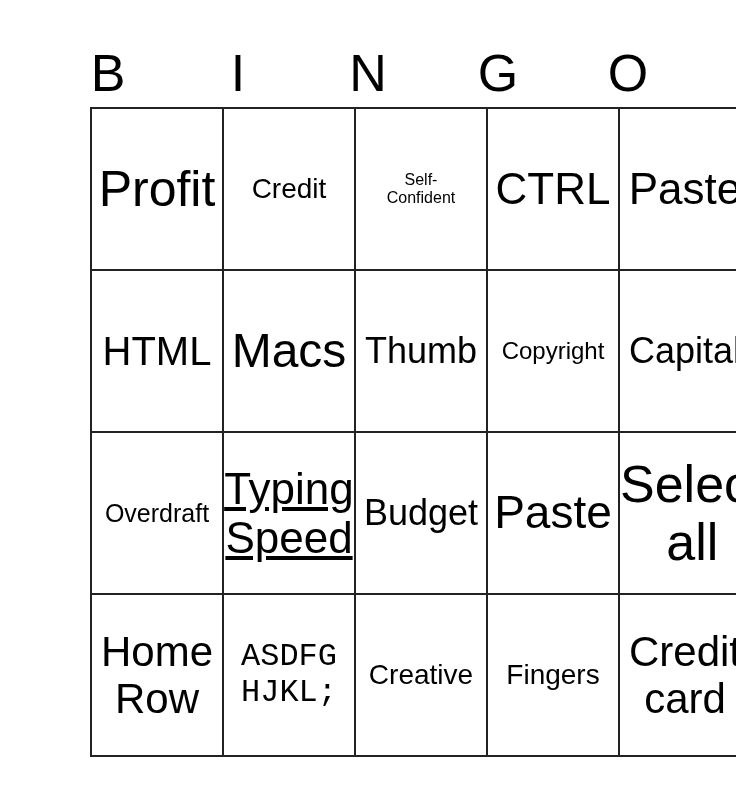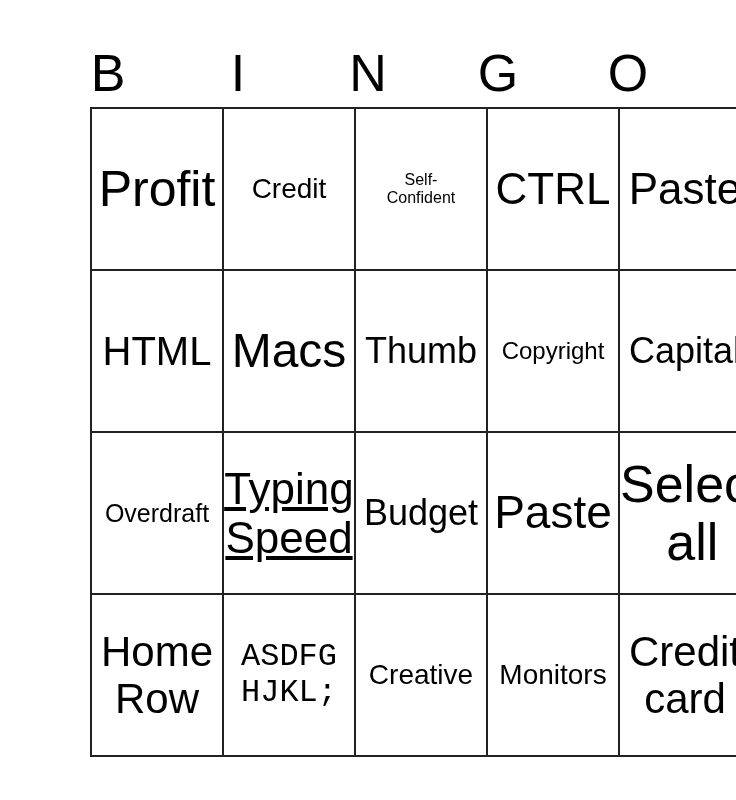--- a/index.html
+++ b/index.html
@@ -49,18 +49,18 @@
         <td><span class="cell-text" style="font-size: 46px;">Paste</span></td>
         <td><span class="cell-text" style="font-size: 52px;">Select
 all</span></td>
       </tr>
       <tr>
         <td><span class="cell-text" style="font-size: 42px;">Home
 Row</span></td>
         <td><span class="cell-text" style="font-size: 32px; font-family: Liberation Mono, monospace;">ASDFG
 HJKL;</span></td>
         <td><span class="cell-text" style="font-size: 28px;">Creative</span></td>
-        <td><span class="cell-text" style="font-size: 28px;">Monitors</span></td>
+        <td><span class="cell-text" style="font-size: 28px;">Fingers</span></td>
         <td><span class="cell-text" style="font-size: 42px;">Credit
 card</span></td>
       </tr>
     </tbody>
 </table>
 
 </body></html>

